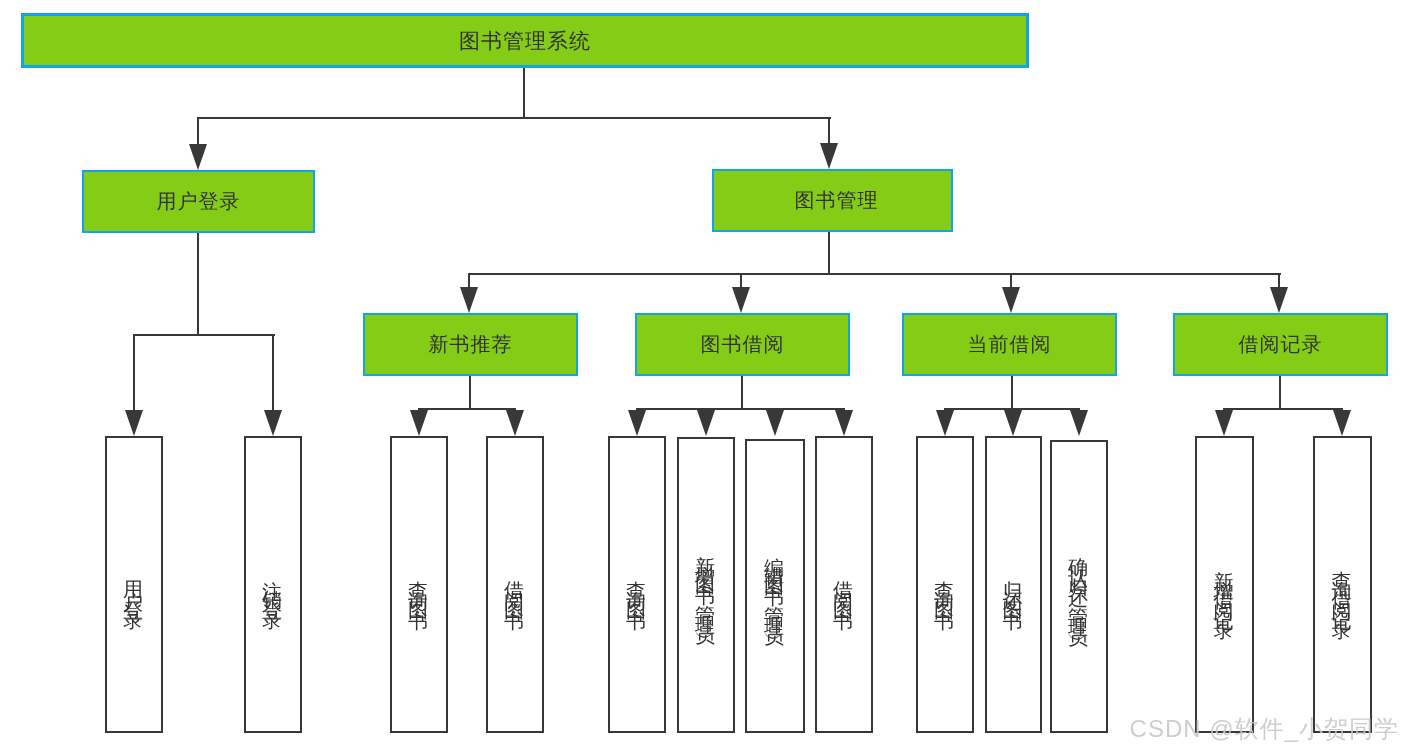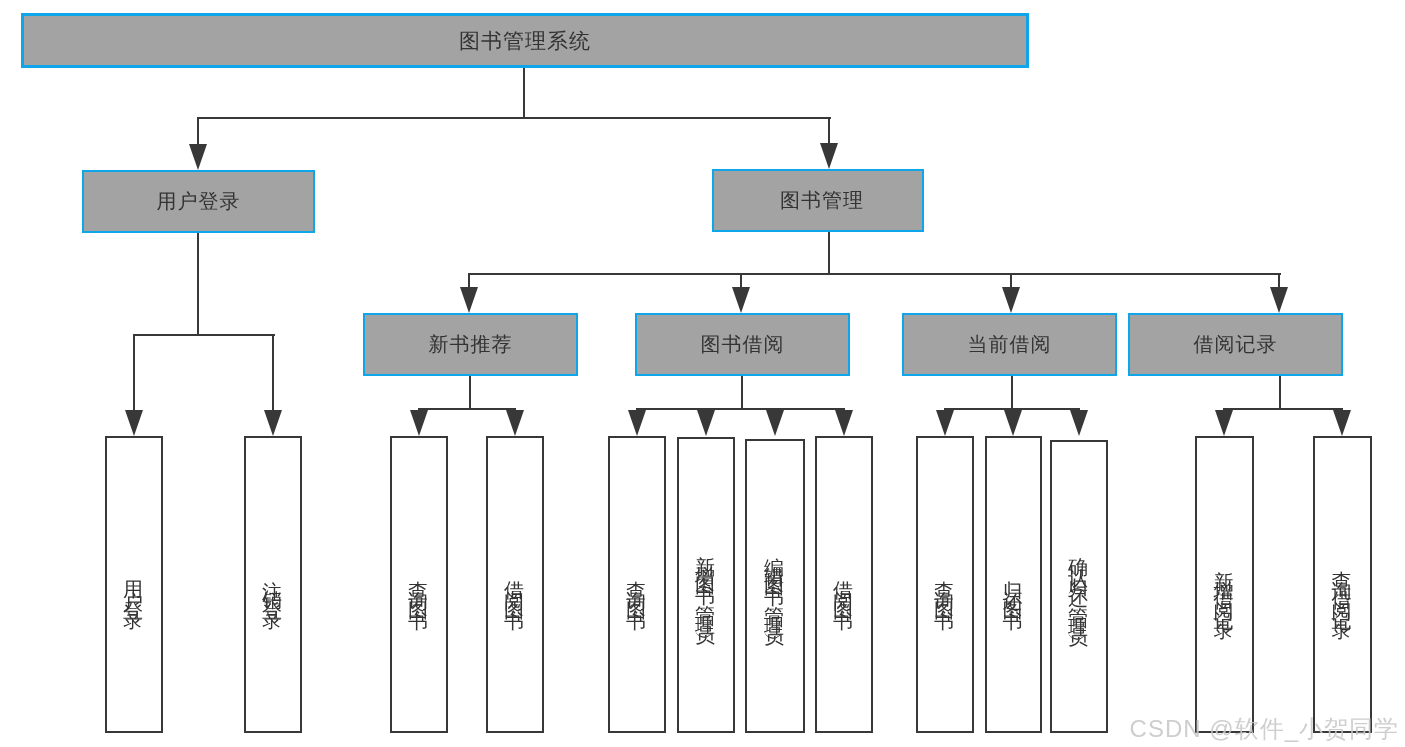--- a/index.html
+++ b/index.html
@@ -12,21 +12,21 @@
     height: 747px;
     background: #ffffff;
     overflow: hidden;
     color: #333333;
   }
 
   
   .node {
     position: absolute;
     border: 2px solid #0ea5e9;
-    background: #a3a3a3;
+    background: #84cc16;
     display: flex;
     align-items: center;
     justify-content: center;
     text-align: center;
   }
   .node > span {
     font-size: 20px;
     color: #333333;
     letter-spacing: 1px;
     white-space: nowrap;
@@ -136,37 +136,37 @@
   <div class="arrow" style="left:1333px; top:410px;"></div>
 
   <div class="node root" style="left:21px; top:13px; width:1008px; height:55px;">
     <span>图书管理系统</span>
   </div>
 
   <div class="node" style="left:82px; top:170px; width:233px; height:63px;">
     <span>用户登录</span>
   </div>
 
-  <div class="node" style="left:712px; top:169px; width:212px; height:63px;padding-left:8px;">
+  <div class="node" style="left:712px; top:169px; width:241px; height:63px;padding-left:8px;">
     <span>图书管理</span>
   </div>
 
   <div class="node" style="left:363px; top:313px; width:215px; height:63px;">
     <span>新书推荐</span>
   </div>
 
   <div class="node" style="left:902px; top:313px; width:215px; height:63px;">
     <span>当前借阅</span>
   </div>
 
   <div class="node" style="left:635px; top:313px; width:215px; height:63px;">
     <span>图书借阅</span>
   </div>
 
-  <div class="node" style="left:1128px; top:313px; width:215px; height:63px;font-family:Liberation Mono, monospace;">
+  <div class="node" style="left:1173px; top:313px; width:215px; height:63px;font-family:Liberation Mono, monospace;">
     <span>借阅记录</span>
   </div>
 
   <div class="vnode" style="left:105px; top:436px; width:58px; height:297px;">
     <span>用户登录</span>
   </div>
   <div class="vnode" style="left:244px; top:436px; width:58px; height:297px;">
     <span>注销登录</span>
   </div>
 

